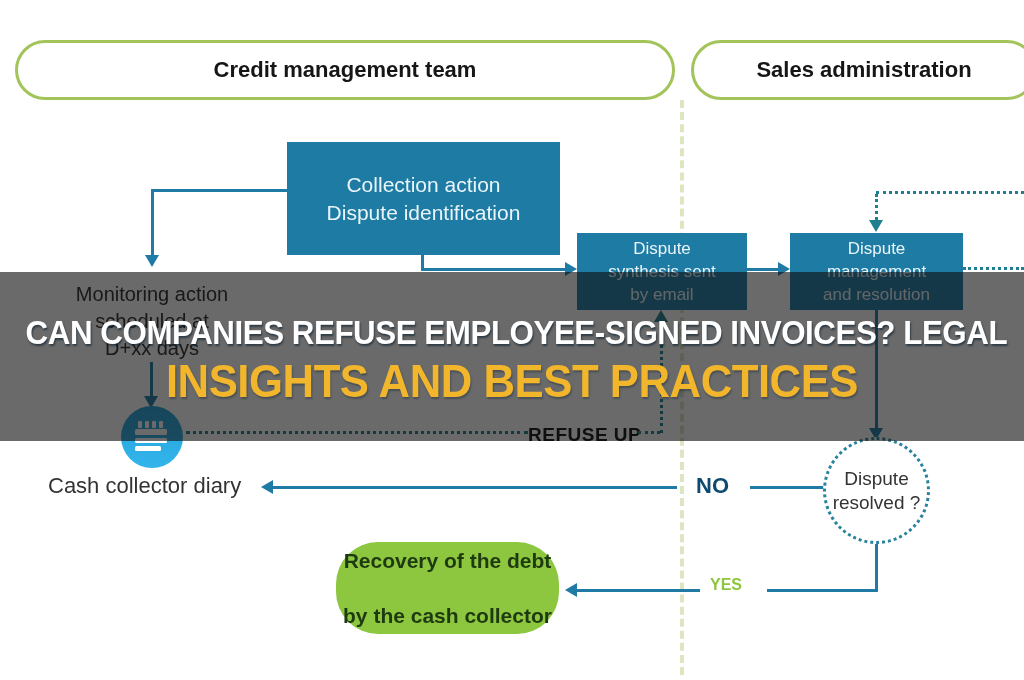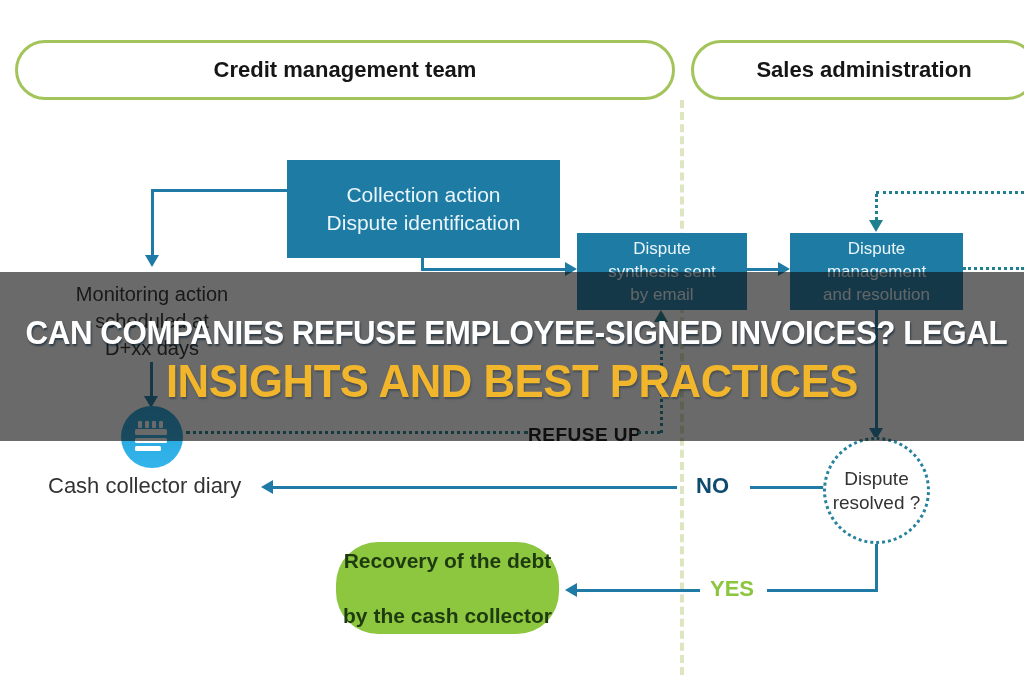--- a/index.html
+++ b/index.html
@@ -18,41 +18,41 @@
   .pill-right{left:691px;width:340px;}
   
   .separator{position:absolute;left:680px;top:100px;height:575px;width:0;
     border-left:4px dashed #dce7c2;z-index:1;}
   
   .bluebox{
     position:absolute;background:#1e7ba3;color:#e9f5fa;text-align:center;
     display:flex;flex-direction:column;align-items:center;justify-content:center;
     z-index:2;
   }
-  .box-collection{left:287px;top:160px;width:273px;height:98px;font-size:21px;line-height:28px;text-align:right;}
+  .box-collection{left:287px;top:142px;width:273px;height:113px;font-size:21px;line-height:28px;text-align:right;}
   .box-synthesis{left:577px;top:233px;width:170px;height:77px;font-size:17px;line-height:23px;}
   .box-management{left:790px;top:233px;width:173px;height:77px;font-size:17px;line-height:23px;}
   .greenbox{
     position:absolute;left:336px;top:542px;width:223px;height:92px;background:#8dc63f;
     border-radius:42px;color:#1e3a10;font-weight:600;font-size:21px;line-height:28px;
     display:flex;flex-direction:column;align-items:center;justify-content:center;text-align:center;z-index:2;gap:27px;
   }
   
   .circle{
     position:absolute;left:823px;top:437px;width:101px;height:101px;background:#fff;
     border:3px dotted #27829b;border-radius:50%;color:#333;font-size:19px;line-height:24px;
     display:flex;flex-direction:column;align-items:center;justify-content:center;text-align:center;z-index:3;
   }
   
   .txt{position:absolute;color:#2a2a2a;z-index:2;}
   .monitoring{left:42px;top:281px;width:220px;text-align:center;font-size:20px;line-height:27px;}
   .diary{left:48px;top:473px;font-size:22px;color:#333;}
   .chase{left:528px;top:424px;font-size:19px;font-weight:bold;color:#101010;letter-spacing:.5px;}
   .no{left:696px;top:473px;font-size:22px;font-weight:bold;color:#0c4a6e;}
-  .yes{left:710px;top:576px;font-size:22px;font-weight:bold;color:#8cc63e;}
+  .yes{left:710px;top:576px;font-size:16px;font-weight:bold;color:#8cc63e;}
   
   .ln{position:absolute;background:#1f7ba5;z-index:2;}
   .dot-h{position:absolute;height:0;border-top:3px dotted #1f7f8f;z-index:2;}
   .dot-v{position:absolute;width:0;border-left:3px dotted #1f7f8f;z-index:2;}
   .ah{position:absolute;width:0;height:0;z-index:2;}
   .ah-right{border-top:7px solid transparent;border-bottom:7px solid transparent;border-left:12px solid #1f7ba5;}
   .ah-left{border-top:7px solid transparent;border-bottom:7px solid transparent;border-right:12px solid #1f7ba5;}
   .ah-down{border-left:7px solid transparent;border-right:7px solid transparent;border-top:12px solid #1f7ba5;}
   .ah-up{border-left:7px solid transparent;border-right:7px solid transparent;border-bottom:12px solid #1f7ba5;}
   .ah-teal{border-top-color:#1f7f8f;}

